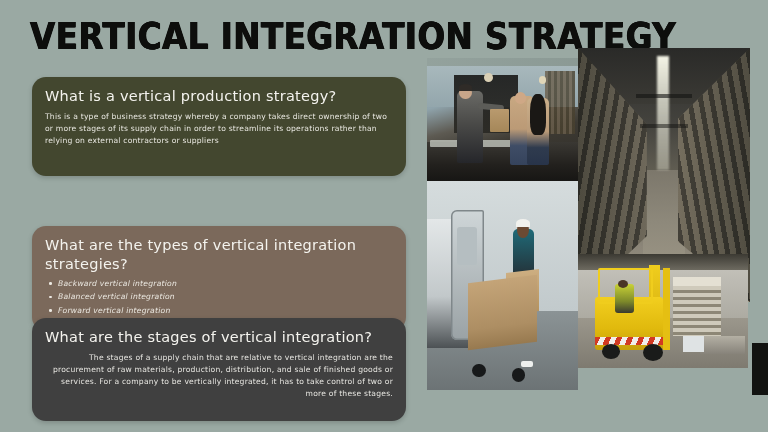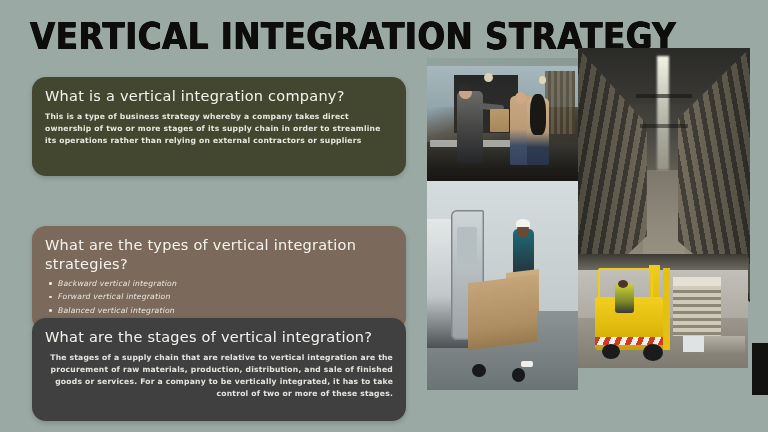--- a/index.html
+++ b/index.html
@@ -52,21 +52,21 @@
   }
   .card2 .q{font-size:14.5px;line-height:1.3;margin-bottom:3px;}
 
   .body{
     font-family:"DejaVu Sans", sans-serif;
     color:#e8e7e0;
     font-size:7.6px;
     line-height:1.62;
     letter-spacing:0.22px;
     margin:0;
-    font-weight:700;
+    font-weight:400;
   }
   .card3 .body{color:#e6e5e0;text-align:right;}
 
   ul.bullets{
     list-style:none;
     margin:2px 0 0 0;padding:0;font-style:italic;
   }
   ul.bullets li{
     position:relative;
     padding-left:13px;
@@ -232,30 +232,30 @@
 </head>
 <body>
 
 <div class="slide">
 
   <div class="title">Vertical Integration Strategy</div>
 
   <div class="top-strip"></div>
 
   <div class="card card1">
-    <div class="q">What is a vertical integration company?</div>
+    <div class="q">What is a vertical production strategy?</div>
     <div class="body">This is a type of business strategy whereby a company takes direct ownership of two or more stages of its supply chain in order to streamline its operations rather than relying on external contractors or suppliers</div>
   </div>
 
   <div class="card card2">
     <div class="q">What are the types of vertical integration strategies?</div>
     <ul class="bullets">
       <li>Backward vertical integration</li>
+      <li>Balanced vertical integration</li>
       <li>Forward vertical integration</li>
-      <li>Balanced vertical integration</li>
     </ul>
   </div>
 
   <div class="card card3">
     <div class="q">What are the stages of vertical integration?</div>
     <div class="body">The stages of a supply chain that are relative to vertical integration are the procurement of raw materials, production, distribution, and sale of finished goods or services. For a company to be vertically integrated, it has to take control of two or more of these stages.</div>
   </div>
 
   <div class="photo ph-shop">
     <div class="shop-wall"></div>

